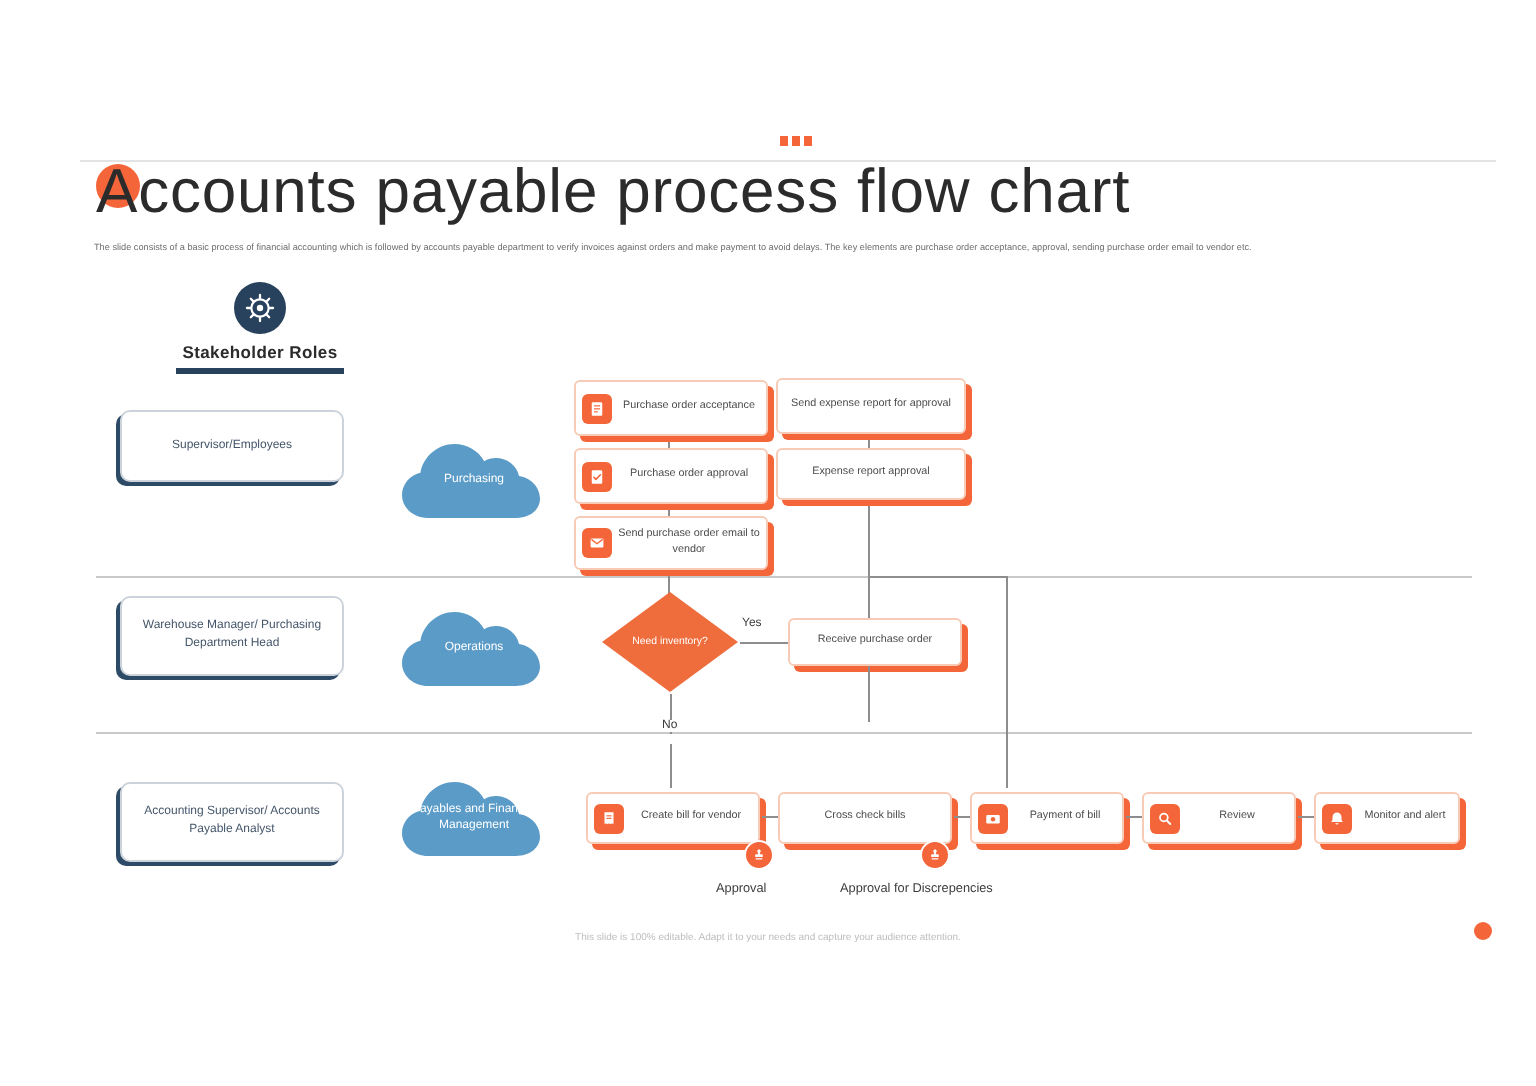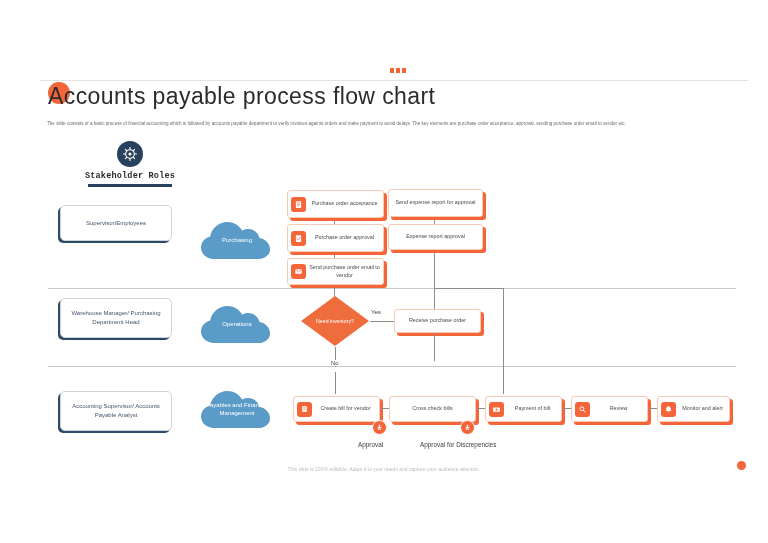--- a/index.html
+++ b/index.html
@@ -8,25 +8,25 @@
 
   
   .topdots{position:absolute;left:390px;top:68px;display:flex;gap:2px;}
   .topdots i{display:block;width:4px;height:5px;background:#f4663a;}
   .topdots i:nth-child(2){background:#f4663a;}
   .topdots i:nth-child(3){background:#f4663a;}
 
   .rule{position:absolute;left:40px;top:80px;width:708px;height:1px;background:#e3e3e3;}
 
   .title-dot{position:absolute;left:48px;top:82px;width:22px;height:22px;border-radius:50%;background:#f4663a;}
-  .title{position:absolute;left:48px;top:82px;width:640px;font-size:23px;line-height:28px;letter-spacing:.4px;color:#2b2b2b;font-weight:400;}
+  .title{position:absolute;left:48px;top:82px;width:640px;font-size:31px;line-height:28px;letter-spacing:.4px;color:#2b2b2b;font-weight:400;}
   .subtitle{position:absolute;left:47px;top:120px;width:690px;font-size:4.6px;line-height:7px;color:#6c6c6c;}
 
   
-  .colhead{position:absolute;text-align:center;font-family:Liberation Mono, monospace;}
+  .colhead{position:absolute;text-align:center;}
   .colhead .circ{width:26px;height:26px;border-radius:50%;margin:0 auto;display:flex;align-items:center;justify-content:center;}
   .colhead .lbl{font-size:8.5px;font-weight:700;letter-spacing:.2px;margin-top:4px;color:#2b2b2b;white-space:nowrap;}
   .colhead .bar{height:2.5px;margin:3px auto 0;}
   #hdr-stake{left:58px;top:141px;width:144px;}
   #hdr-stake .circ{background:#28415c;}
   #hdr-stake .bar{width:84px;background:#28415c;}
   #hdr-proc{left:225px;top:141px;width:110px;}
   #hdr-proc .circ{background:#f4663a;}
   #hdr-proc .bar{width:52px;background:#f4663a;}
 

